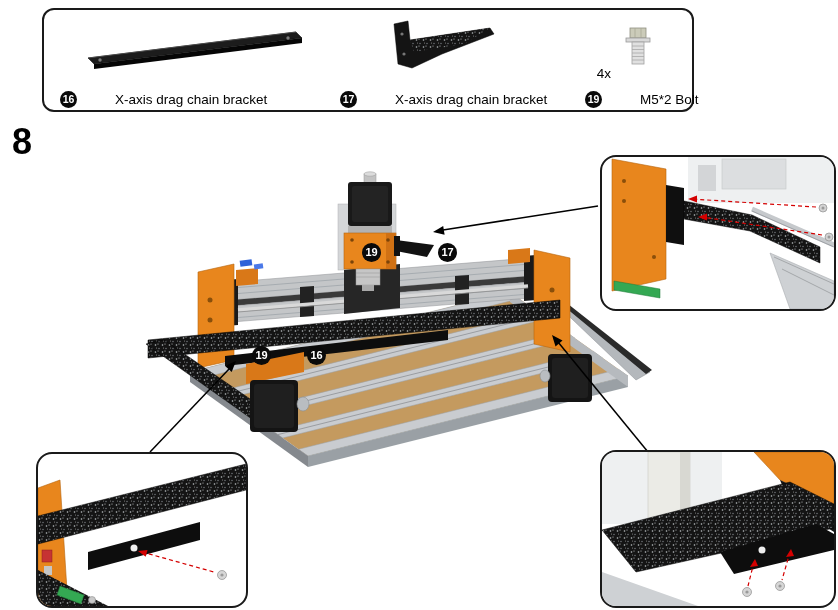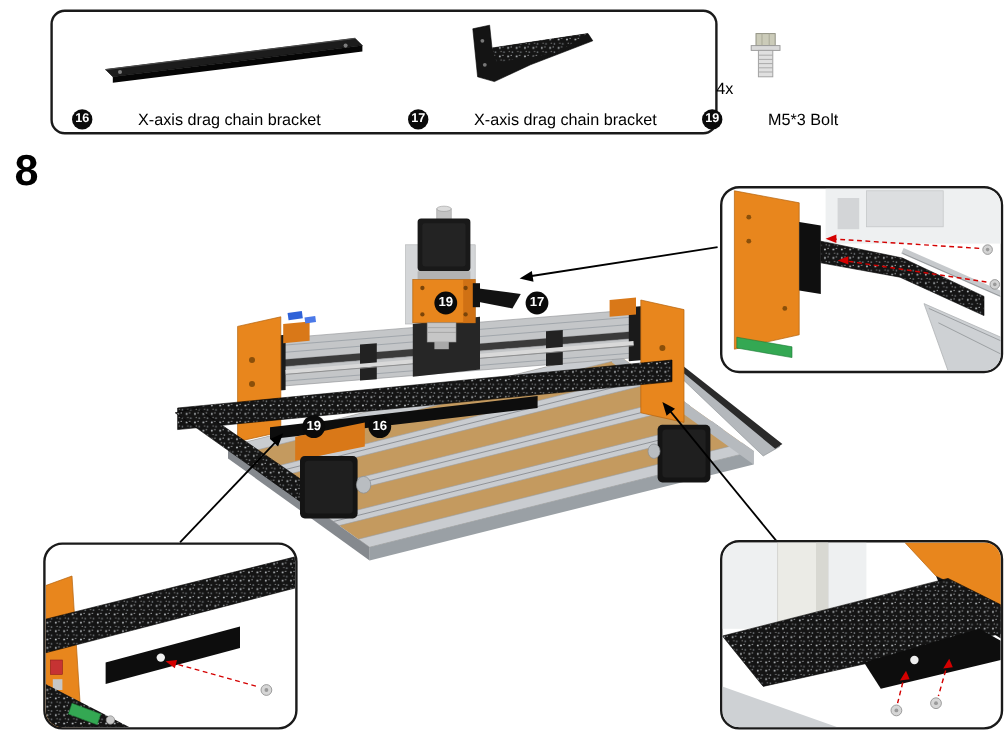--- a/index.html
+++ b/index.html
@@ -2,21 +2,21 @@
 <html><head>
 <meta charset="utf-8">
 <style>
   html,body{margin:0;padding:0;background:#fff;}
   .canvas{
     position:relative;width:838px;height:610px;background:#ffffff;
     font-family:"Liberation Sans",sans-serif;overflow:hidden;color:#000;
   }
   
   .parts-box{
-    position:absolute;left:42px;top:8px;width:556px;height:104px;
+    position:absolute;left:42px;top:8px;width:652px;height:104px;
     border:2px solid #1a1a1a;border-radius:12px;background:#fff;box-sizing:border-box;
   }
   .parts-box svg{position:absolute;left:0;top:0;}
   .legend-item{
     position:absolute;display:flex;align-items:center;gap:6px;height:18px;
   }
   .legend-item .label{font-size:13.5px;white-space:nowrap;margin-left:32px;}
   .badge{
     width:17px;height:17px;border-radius:50%;background:#0a0a0a;color:#fff;
     font-size:10.5px;font-weight:bold;display:flex;align-items:center;justify-content:center;
@@ -98,21 +98,21 @@
     <div class="legend-item" style="left:16px;top:80px;">
       <span class="badge">16</span>
       <span class="label">X-axis drag chain bracket</span>
     </div>
     <div class="legend-item" style="left:296px;top:80px;">
       <span class="badge">17</span>
       <span class="label">X-axis drag chain bracket</span>
     </div>
     <div class="legend-item" style="left:541px;top:80px;">
       <span class="badge">19</span>
-      <span class="label">M5*3 Bolt</span>
+      <span class="label">M5*2 Bolt</span>
     </div>
   </div>
 
   <div class="step-number">8</div>
 
   <svg class="main-scene" viewBox="0 0 838 610">
     <defs>
       <pattern id="spMain" width="7" height="7" patternUnits="userSpaceOnUse">
         <rect width="7" height="7" fill="#141414"></rect>
         <circle cx="1.5" cy="2" r="0.8" fill="#bfc3c7"></circle>

